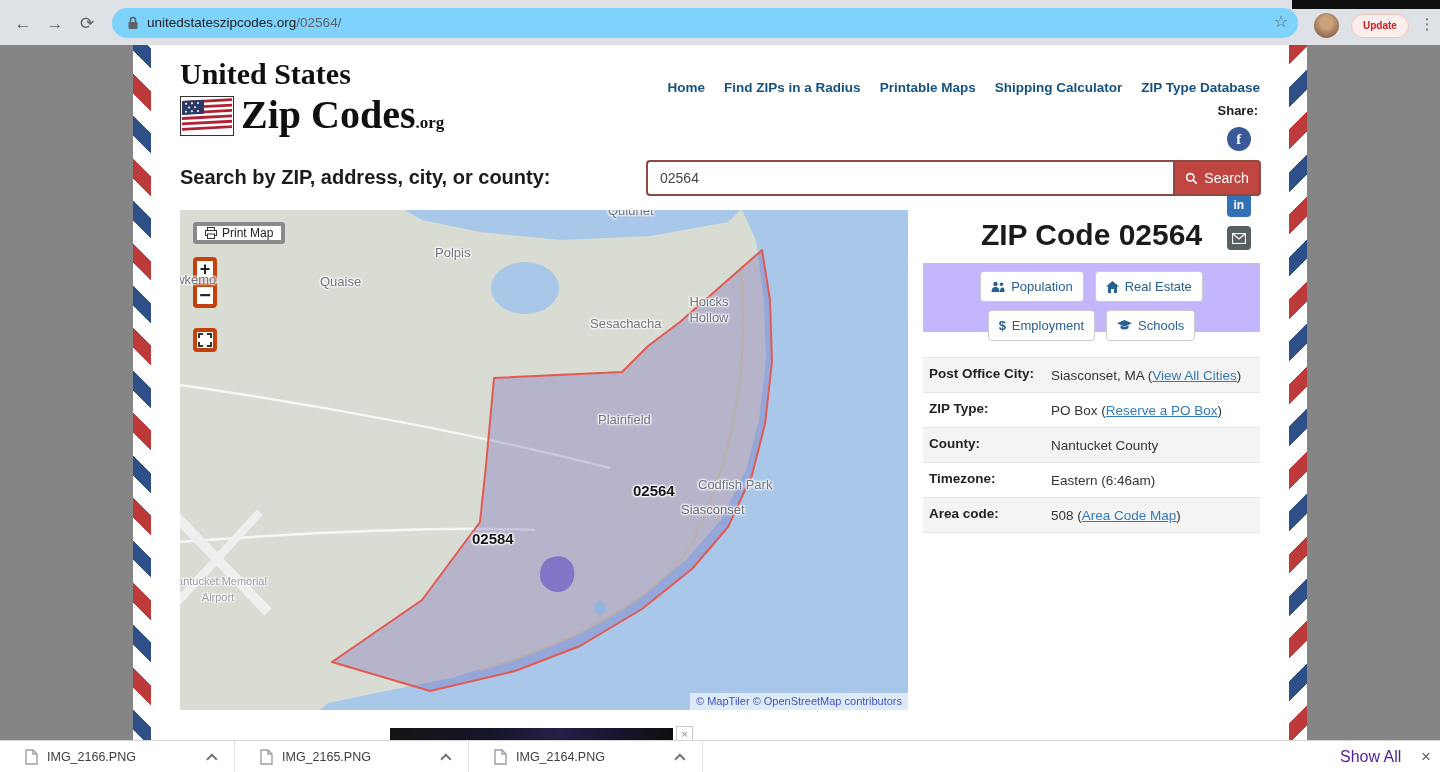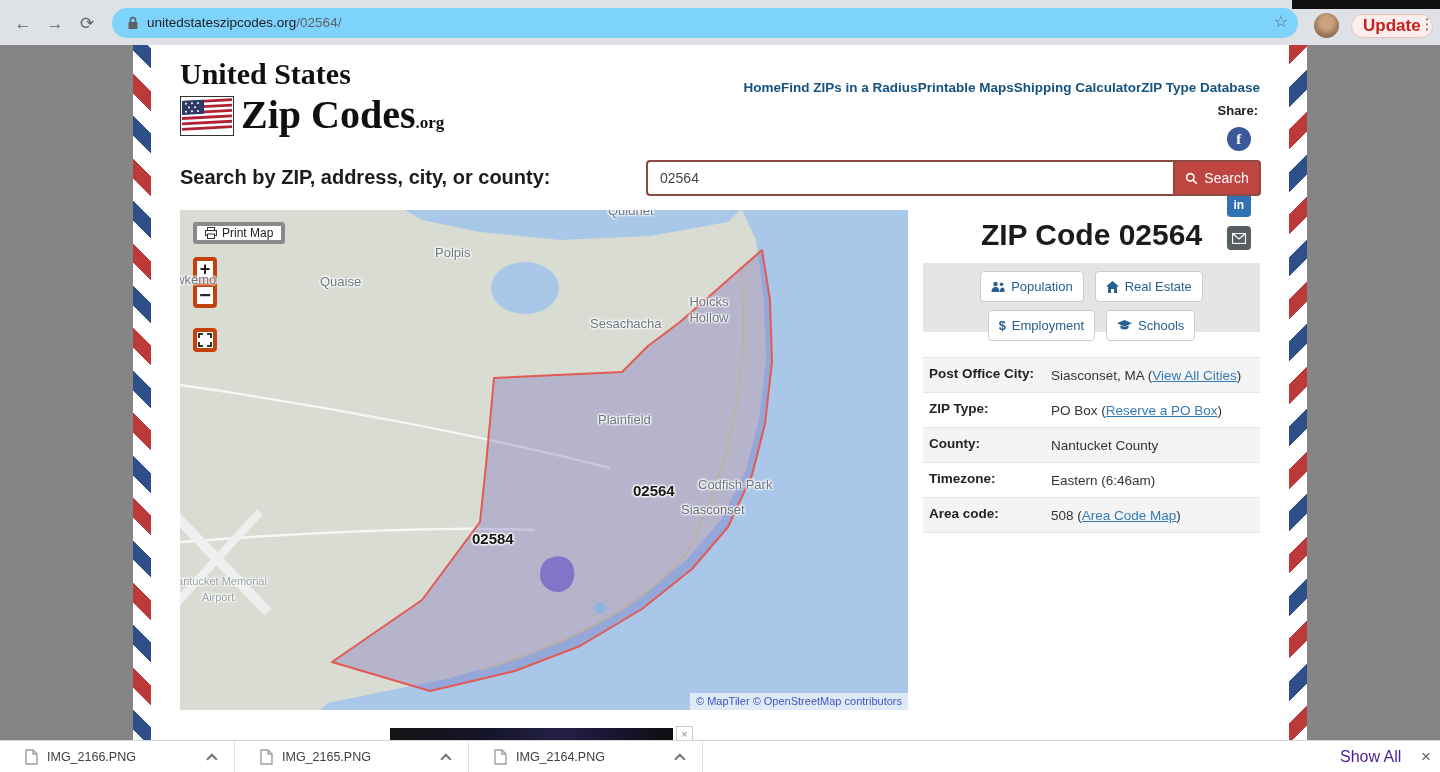--- a/index.html
+++ b/index.html
@@ -11,35 +11,35 @@
   .dark-corner { position:absolute; top:0; left:1292px; width:148px; height:9px; background:#101010; z-index:60; }
   .nav-btn { position:absolute; top:11px; width:26px; height:26px; color:#5f6368; font-size:17px; text-align:center; line-height:26px; border-radius:50%; }
   .omnibox { position:absolute; left:112px; top:8px; width:1186px; height:30px; background:#7dd3fc; border-radius:15px; }
   .lock-icon { position:absolute; left:15px; top:8px; }
   .url-text { position:absolute; left:35px; top:7px; font-size:13.5px; color:#202124; white-space:nowrap; }
   .url-text .path { color:#5f6368; }
   .star-icon { position:absolute; right:10px; top:4px; font-size:16px; color:#5f6368; }
   .avatar { position:absolute; left:1314px; top:13px; width:25px; height:25px; border-radius:50%;
             background:radial-gradient(circle at 50% 38%, #caa27d 30%, #8a6a4f 75%, #6d4c41 100%); z-index:55; }
   .update-btn { position:absolute; left:1351px; top:14px; height:24px; padding:0 11px; border:1px solid #eec2bd;
-            background:#fceeec; color:#c5221f; border-radius:13px; font-size:17px; font-weight:700; line-height:22px; z-index:55; }
+            background:#fceeec; color:#c5221f; border-radius:13px; font-size:10px; font-weight:700; line-height:22px; z-index:55; }
   .kebab { position:absolute; left:1417px; top:12px; width:20px; font-size:15px; color:#5f6368; text-align:center; line-height:24px; z-index:55; }
 
   
   .page { position:absolute; left:133px; top:45px; width:1174px; height:727px; background:#fff; overflow:hidden; }
   .airmail { position:absolute; top:0; width:18px; height:727px; }
   .airmail.left  { left:0; background:repeating-linear-gradient(45deg,  #bd3a3a 0 14px, #ffffff 14px 30px, #2e4f88 30px 44px, #ffffff 44px 60px); }
   .airmail.right { left:1156px; background:repeating-linear-gradient(135deg, #bd3a3a 0 14px, #ffffff 14px 30px, #2e4f88 30px 44px, #ffffff 44px 60px); }
 
   
   .logo-line1 { position:absolute; left:47px; top:12px; font-family:"Liberation Serif", serif; font-size:30px; font-weight:700; color:#101010; }
   .flag-box { position:absolute; left:47px; top:51px; width:54px; height:40px; }
   .logo-line2 { position:absolute; left:108px; top:46px; font-family:"Liberation Serif", serif; font-size:40px; font-weight:700; color:#101010; }
   .logo-tld { font-size:17px; font-weight:700; }
-  .top-nav { position:absolute; top:35px; right:47px; display:flex; }
+  .top-nav { position:absolute; top:35px; right:47px; display:flex; gap:19px; }
   .top-nav a { font-size:13.5px; font-weight:700; color:#15527f; text-decoration:none; white-space:nowrap; }
   .share-row { position:absolute; top:58px; right:47px; display:flex; align-items:center; gap:9px;flex-direction:column; }
   .share-label { font-size:13px; font-weight:700; color:#222; margin-right:2px; }
   .soc { width:24px; height:24px; display:flex; align-items:center; justify-content:center; color:#fff; }
   .soc.fb { border-radius:50%; background:#3b5998; font-family:"Liberation Serif",serif; font-weight:700; font-size:15px; }
   .soc.tw { border-radius:50%; background:#4099ff; }
   .soc.li { border-radius:4px; background:#3371b7; font-weight:700; font-size:12px; }
   .soc.em { border-radius:4px; background:#585f63; }
 
   
@@ -70,21 +70,21 @@
   .lbl-plainfield{ left:418px; top:202px; }
   .lbl-codfish   { left:518px; top:267px; }
   .lbl-siasconset{ left:501px; top:292px; color:#646c78; }
   .lbl-airport   { left:-14px; top:363px; width:104px; font-size:11px; color:#98a0a8; line-height:13px; }
   .zl-02564 { left:453px; top:272px; }
   .zl-02584 { left:292px; top:320px; }
   .map-attrib { position:absolute; right:0; bottom:0; height:17px; line-height:17px; padding:0 6px; background:rgba(255,255,255,0.62); font-size:11px; color:#4454c0; }
 
   
   .panel-title { position:absolute; left:790px; top:173px; width:337px; text-align:center; font-size:30px; font-weight:700; color:#1b1b1b; }
-  .info-box { position:absolute; left:790px; top:218px; width:337px; height:69px; background:#e5e5e5; }
+  .info-box { position:absolute; left:790px; top:218px; width:337px; height:69px; background:#c4b5fd; }
   .info-box .row { display:flex; justify-content:center; gap:11px; margin-top:8px; }
   .pill-btn { height:31px; padding:0 10px; background:#fff; border:1px solid #ccc; border-radius:4px; color:#286090; font-size:13px; display:flex; align-items:center; gap:6px; cursor:pointer; }
   .pill-btn .dollar { font-weight:700; font-size:13px; color:#286090; }
   .info-table { position:absolute; left:790px; top:312px; width:337px; }
   .inforow { display:flex; border-top:1px solid #e5e5e5; padding:8px 6px 7px 6px; font-size:13.5px; min-height:31px; }
   .inforow.striped { background:#f4f4f4; }
   .inforow:last-child { border-bottom:1px solid #e5e5e5; }
   .inforow-label { width:122px; font-weight:700; color:#222; flex-shrink:0; }
   .inforow-value { color:#333; line-height:19px; }
   .val-link { color:#337ab7; text-decoration:underline; cursor:pointer;margin-top:12px; }

